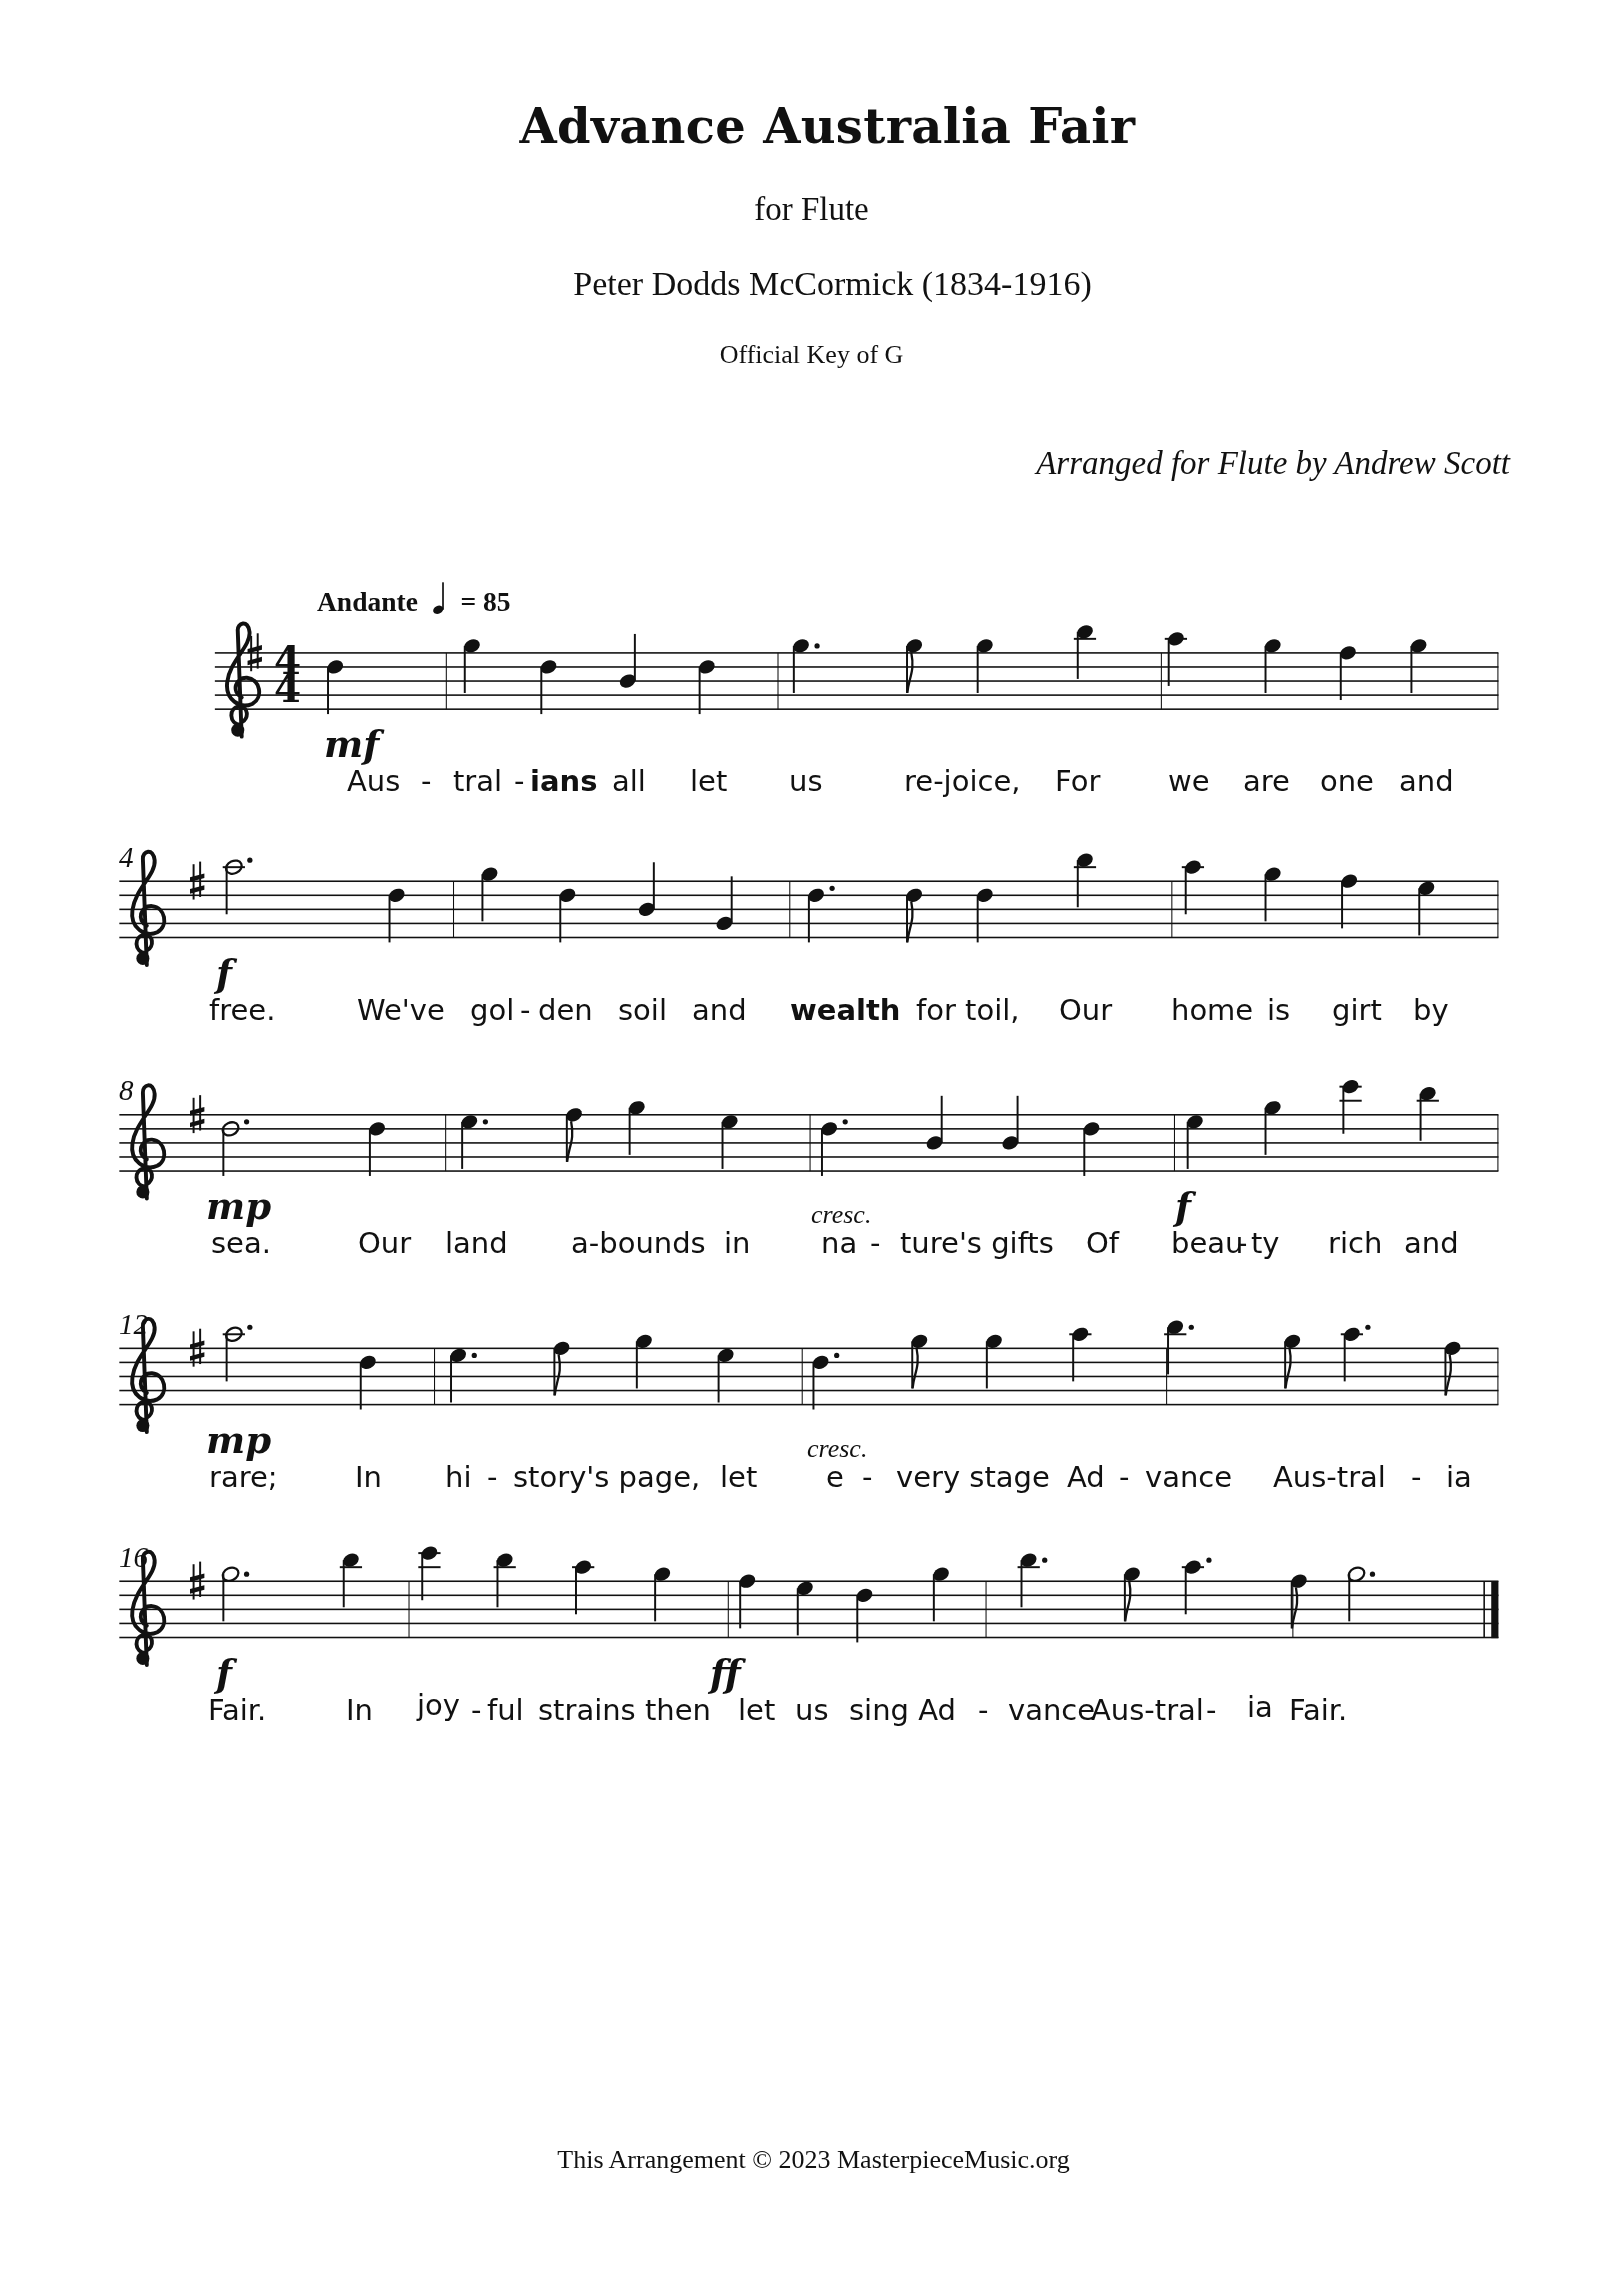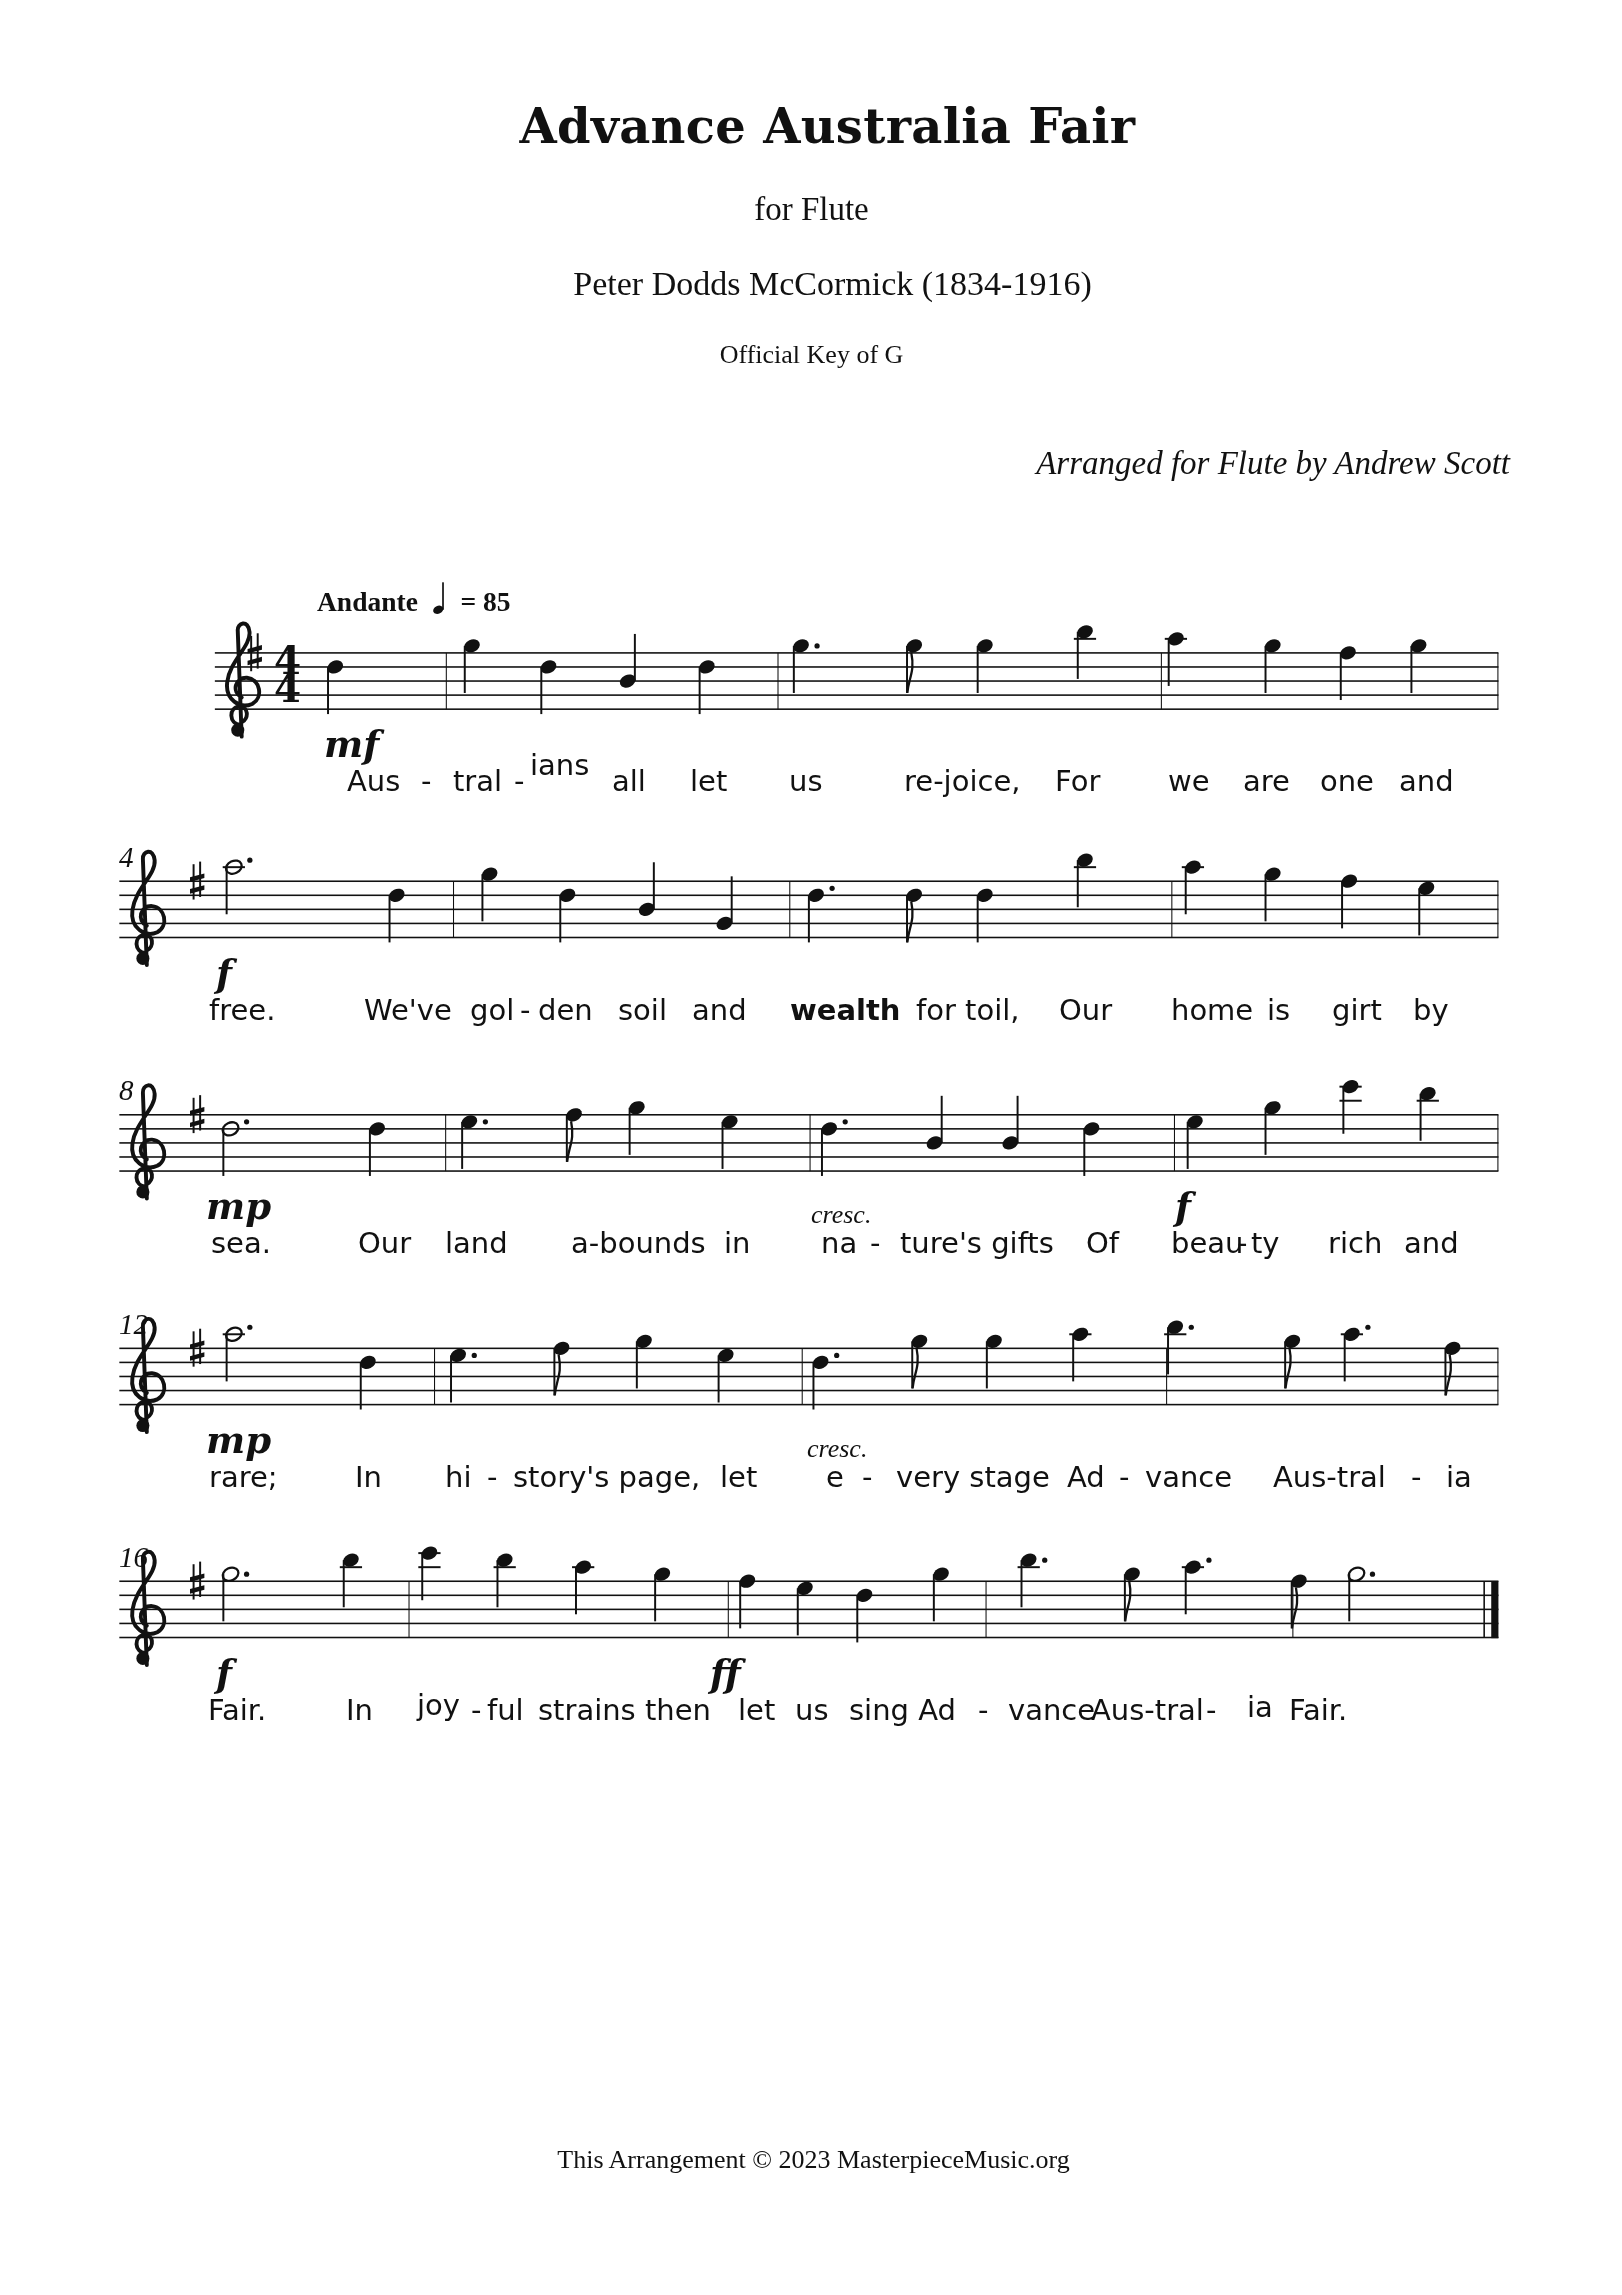--- a/index.html
+++ b/index.html
@@ -475,34 +475,34 @@
     </g>
   </svg>
 <div id="score-text">
     <div class="abs serif timesig" style="left: 274px; top: 641px;">4</div>
     <div class="abs serif timesig" style="left: 274px; top: 669px;">4</div>
     <div class="abs dyn" style="left: 324px; top: 722px;">mf</div>
     <div class="abs sans lyric" style="left: 347px; top: 764px;">Aus</div>
     <div class="abs sans lyric" style="left: 421px; top: 764px;">-</div>
     <div class="abs sans lyric" style="left: 453px; top: 764px;">tral</div>
     <div class="abs sans lyric" style="left: 514px; top: 764px;">-</div>
-    <div class="abs sans lyric" style="left: 530px; top: 748px;">ians</div>
+    <div class="abs sans lyric" style="left: 530px; top: 764px; font-weight: bold;">ians</div>
     <div class="abs sans lyric" style="left: 612px; top: 764px;">all</div>
     <div class="abs sans lyric" style="left: 690px; top: 764px;">let</div>
     <div class="abs sans lyric" style="left: 789px; top: 764px;">us</div>
     <div class="abs sans lyric" style="left: 904px; top: 764px;">re-joice,</div>
     <div class="abs sans lyric" style="left: 1055px; top: 764px;">For</div>
     <div class="abs sans lyric" style="left: 1168px; top: 764px;">we</div>
     <div class="abs sans lyric" style="left: 1243px; top: 764px;">are</div>
     <div class="abs sans lyric" style="left: 1320px; top: 764px;">one</div>
     <div class="abs sans lyric" style="left: 1399px; top: 764px;">and</div>
     <div class="abs mnum" style="left: 119px; top: 841px;">4</div>
     <div class="abs dyn" style="left: 216px; top: 951px;">f</div>
     <div class="abs sans lyric" style="left: 209px; top: 993px;">free.</div>
-    <div class="abs sans lyric" style="left: 357px; top: 993px; margin-left: 7px;">We've</div>
+    <div class="abs sans lyric" style="left: 357px; top: 993px;">We've</div>
     <div class="abs sans lyric" style="left: 470px; top: 993px;">gol</div>
     <div class="abs sans lyric" style="left: 520px; top: 993px;">-</div>
     <div class="abs sans lyric" style="left: 538px; top: 993px;">den</div>
     <div class="abs sans lyric" style="left: 618px; top: 993px;">soil</div>
     <div class="abs sans lyric" style="left: 692px; top: 993px;">and</div>
     <div class="abs sans lyric" style="left: 790px; top: 993px; font-weight: bold;">wealth</div>
     <div class="abs sans lyric" style="left: 916px; top: 993px;">for toil,</div>
     <div class="abs sans lyric" style="left: 1059px; top: 993px;">Our</div>
     <div class="abs sans lyric" style="left: 1171px; top: 993px;">home</div>
     <div class="abs sans lyric" style="left: 1267px; top: 993px;">is</div>

